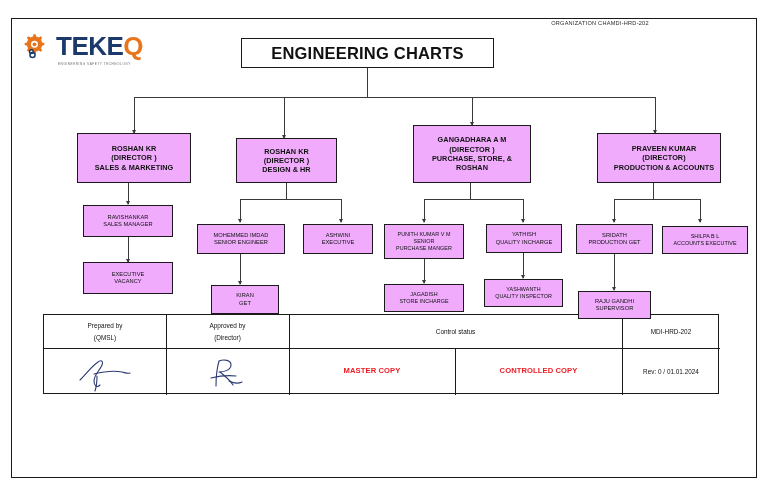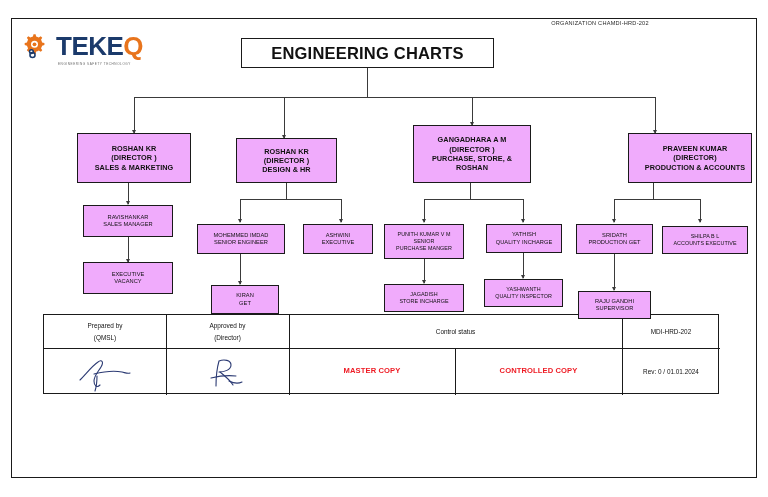--- a/index.html
+++ b/index.html
@@ -224,21 +224,21 @@
     <span class="ln3">DESIGN &amp; HR</span>
   </div>
 
   <div class="node lvl1" style="left:413px; top:125px; width:118px; height:58px;">
     <span class="ln1">GANGADHARA A M</span>
     <span class="ln2">(DIRECTOR )</span>
     <span class="ln3">PURCHASE, STORE, &amp;</span>
     <span class="ln4">ROSHAN</span>
   </div>
 
-  <div class="node lvl1" style="left:628px; top:133px; width:124px; height:50px;padding-left:12px;">
+  <div class="node lvl1" style="left:597px; top:133px; width:124px; height:50px;padding-left:12px;">
     <span class="ln1">PRAVEEN KUMAR</span>
     <span class="ln2">(DIRECTOR)</span>
     <span class="ln3">PRODUCTION &amp; ACCOUNTS</span>
   </div>
 
   <div class="ln v" style="left:128px; top:183px; height:21px;"></div>
   <div class="arrowhead" style="left:125.9px; top:201px;"></div>
 
   <div class="node lvl2" style="left:83px; top:205px; width:90px; height:32px;">
     <span class="ln1">RAVISHANKAR</span>

